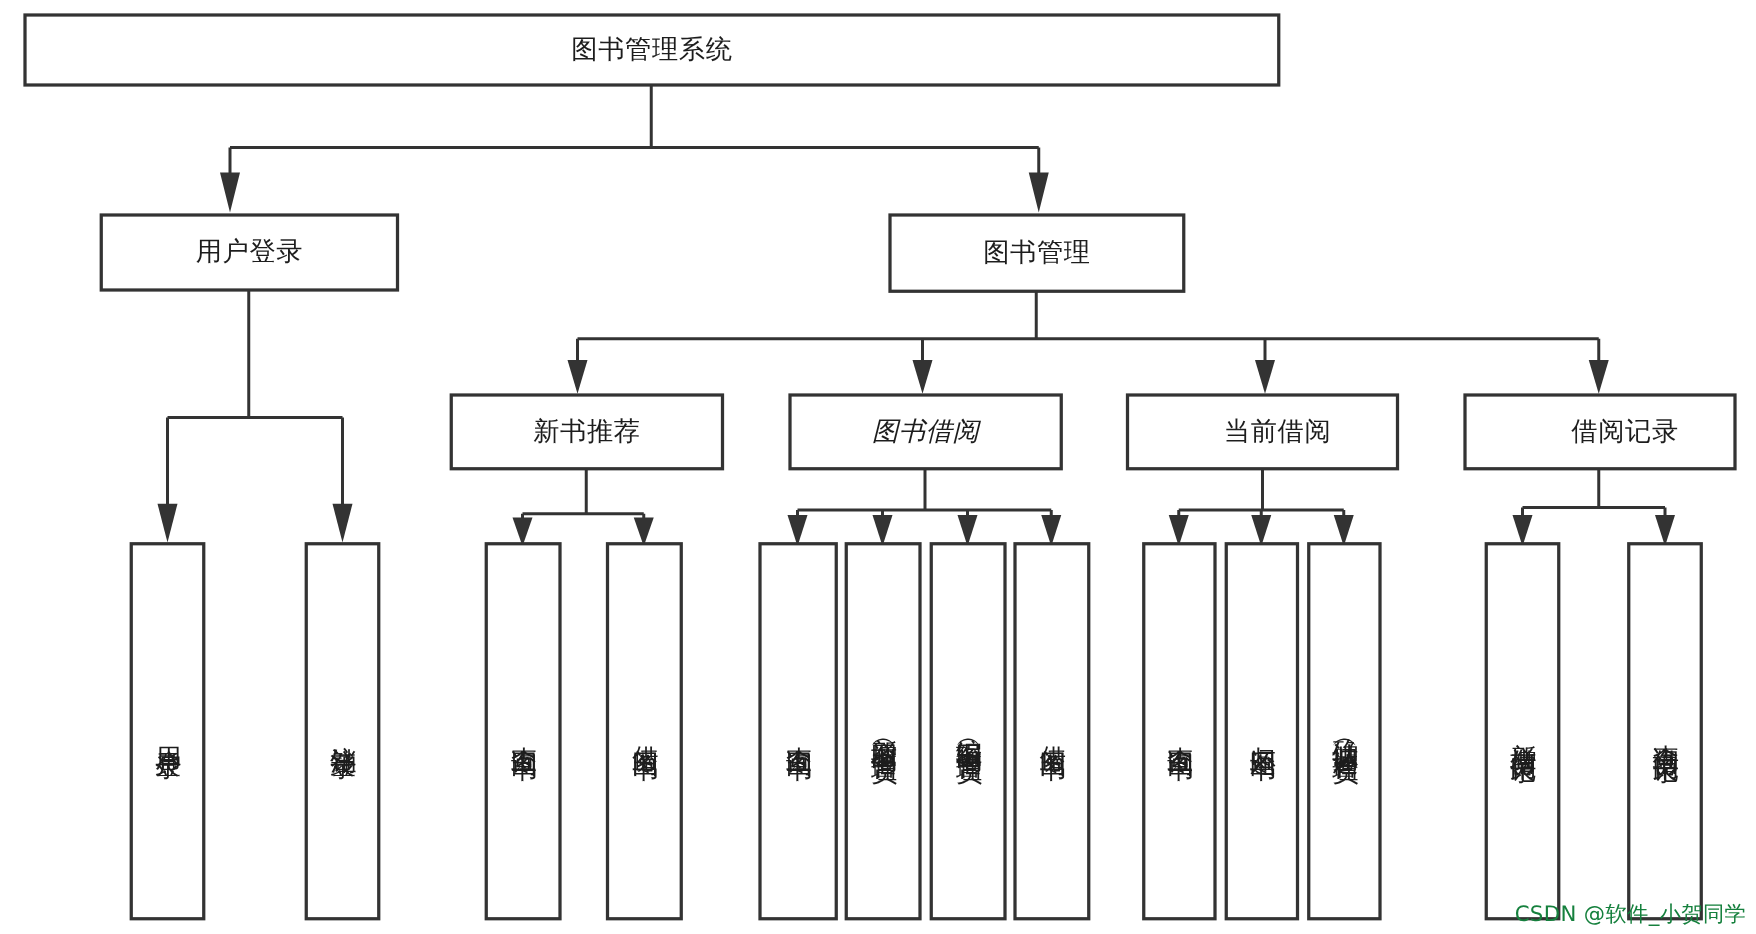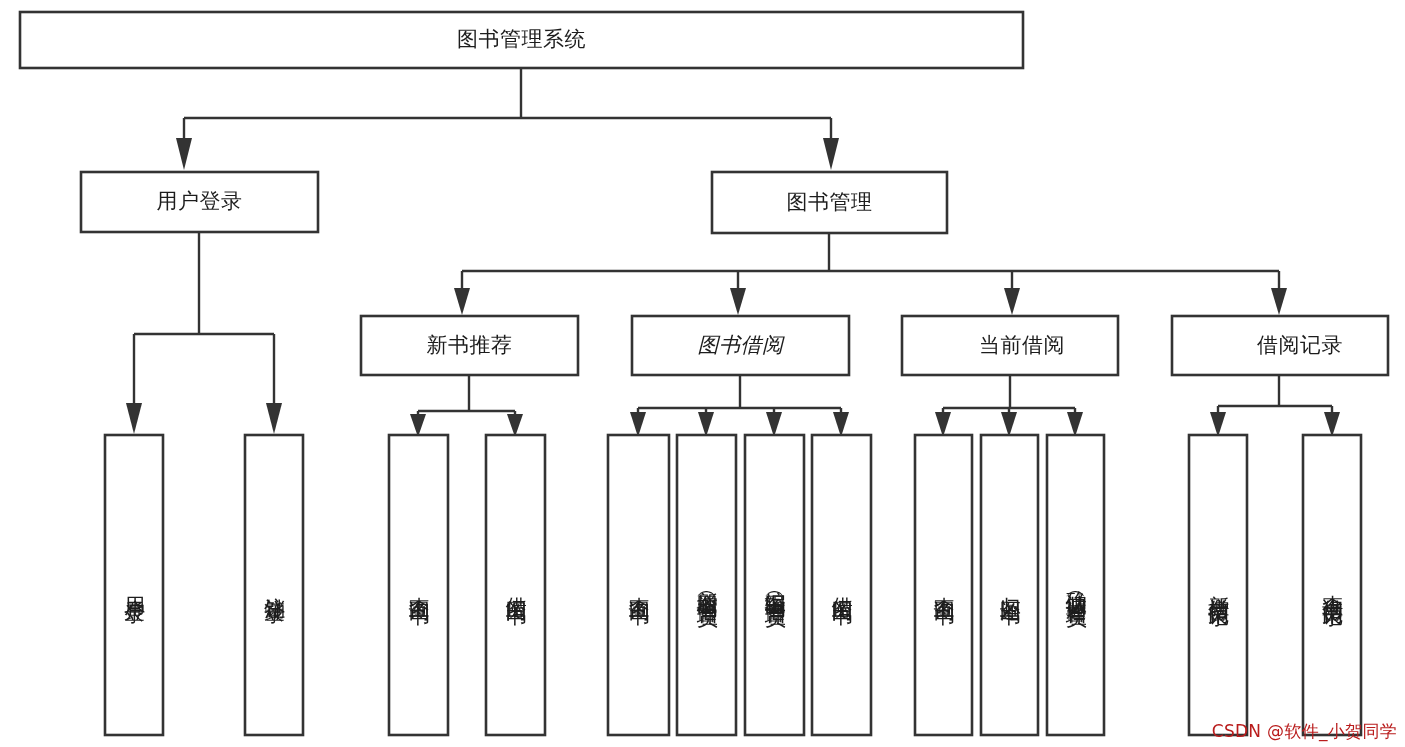--- a/index.html
+++ b/index.html
@@ -61,21 +61,21 @@
     text-orientation: upright;
     font-size: 21px;
     letter-spacing: 2.5px;
     white-space: nowrap;
   }
   #watermark {
     position: absolute;
     right: 8px;
     bottom: 4px;
     font-size: 17px;
-    color: #b91c1c;
+    color: #15803d;
     font-family: "DejaVu Sans", "Liberation Sans", sans-serif;
     white-space: nowrap;
     letter-spacing: 0.3px;
   }
 </style>
 </head>
 <body>
 
 <div id="diagram-root">
 

